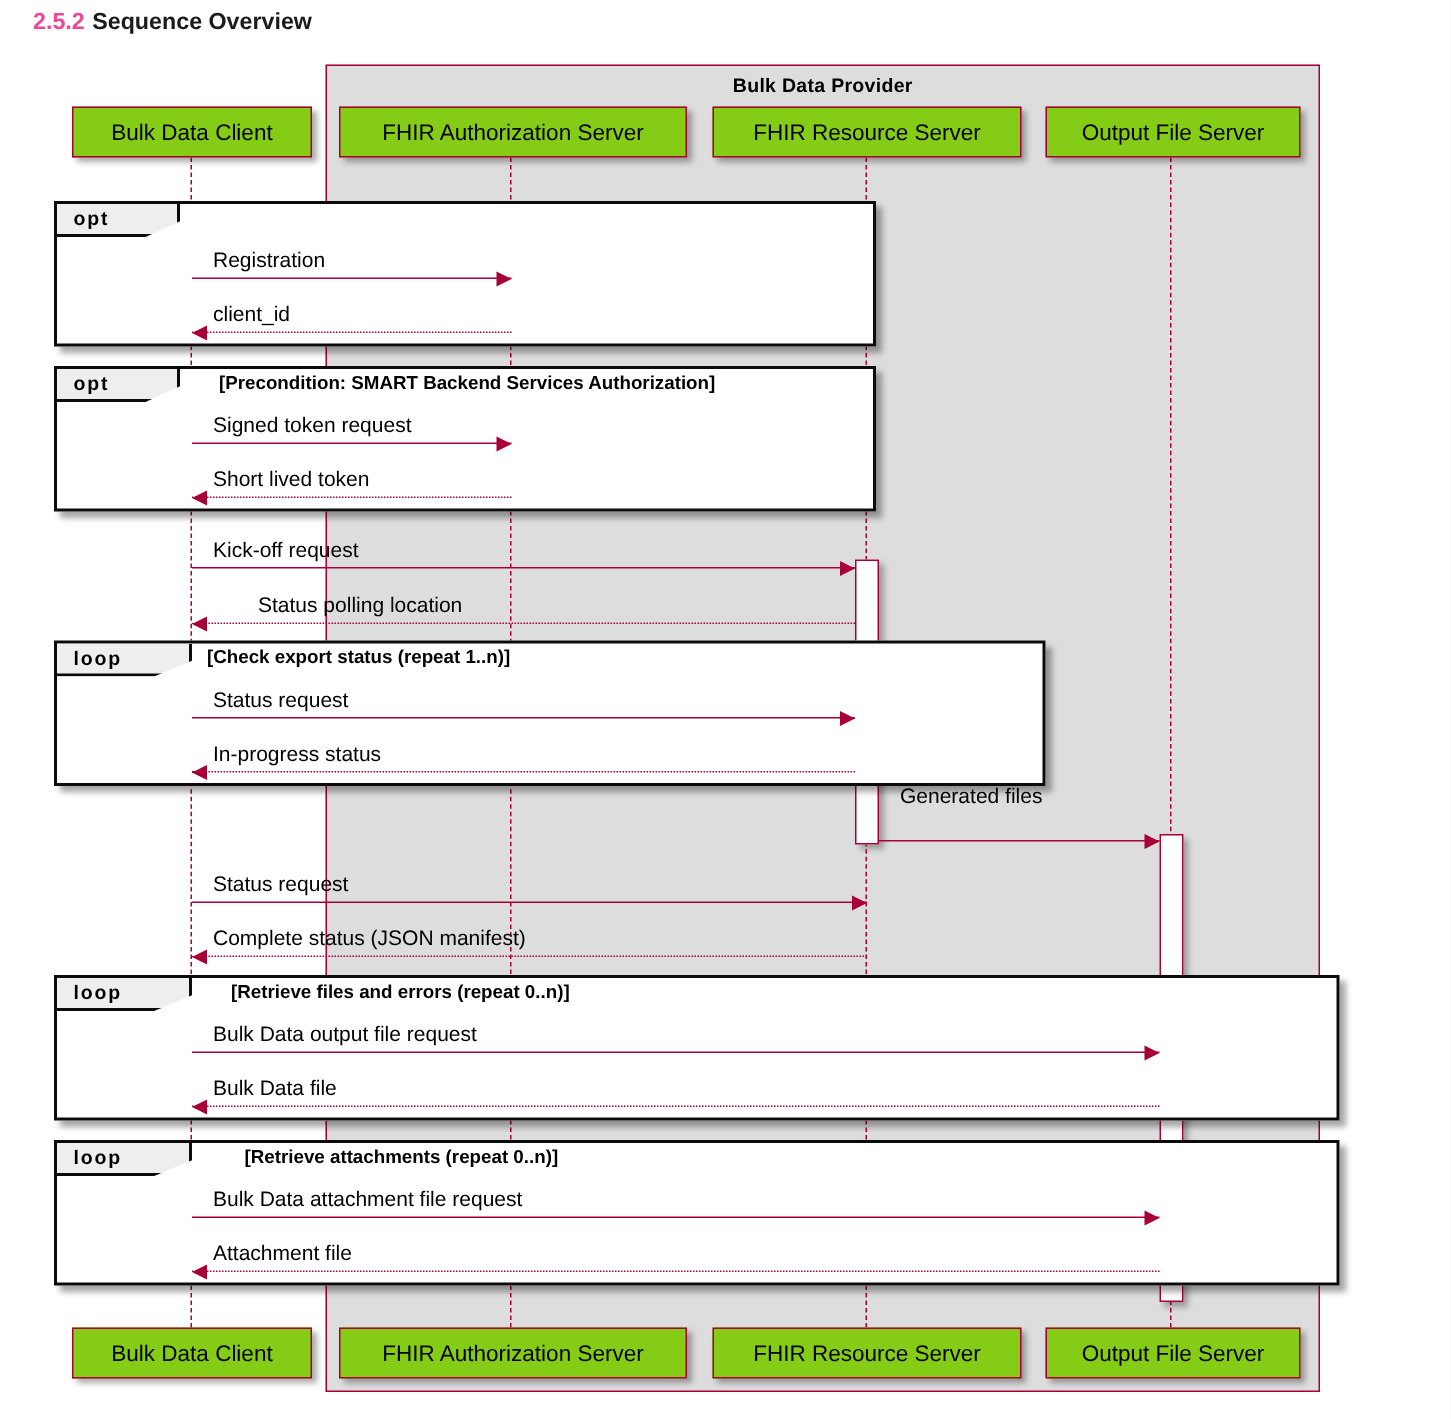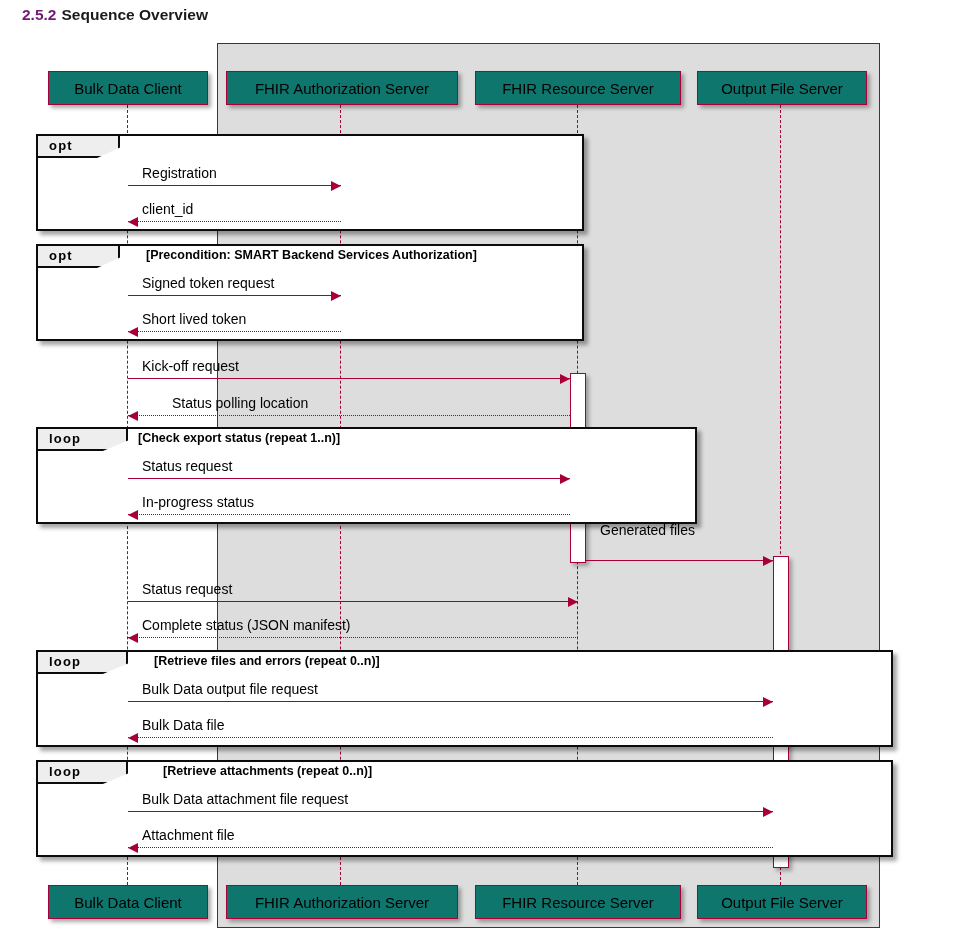--- a/index.html
+++ b/index.html
@@ -10,21 +10,21 @@
     overflow: hidden;
   }
   #root { position: relative; width: 967px; height: 946px; }
 
   
   .heading {
     position: absolute; left: 22px; top: 6px;
     font-size: 15.5px; font-weight: bold; color: #1b1b1b;
     white-space: nowrap;
   }
-  .heading .num { color: #701a75; font-weight: bold; margin-right: 5px; }
+  .heading .num { color: #ec4899; font-weight: bold; margin-right: 5px; }
 
   
   #diagram { position: absolute; left: 0; top: 30px; width: 967px; height: 916px; }
 
   
   .group-box {
     position: absolute;
     border: 1.6px solid #A80036;
     background: #DDDDDD;
     box-sizing: border-box;
@@ -38,21 +38,21 @@
 
   
   .lifeline {
     position: absolute; width: 0;
     border-left: 1.6px dashed #A80036;
   }
 
   
   .participant {
     position: absolute;
-    background: #0f766e;
+    background: #84cc16;
     border: 1.7px solid #A80036;
     box-sizing: border-box;
     box-shadow: 3px 3px 4px rgba(0,0,0,.33);
     display: flex; align-items: center; justify-content: center;
     font-size: 15px; color: #000;
     white-space: nowrap;
   }
 
   
   .activation {
@@ -113,20 +113,21 @@
 <body>
 
 <div id="root">
   <div class="heading">
     <span class="num">2.5.2</span><span>Sequence Overview</span>
   </div>
 
   <div id="diagram">
 
     <div class="group-box" id="group-box" style="left: 217px; top: 13px; width: 663px; height: 885px;"></div>
+    <div class="group-title" id="group-title" style="left: 217px; top: 19px; width: 663px;">Bulk Data Provider</div>
 
     <div id="lifelines">
         <div class="lifeline" style="left: 127px; top: 75px; height: 780px;"></div>
         <div class="lifeline" style="left: 340px; top: 75px; height: 780px;"></div>
         <div class="lifeline" style="left: 577px; top: 75px; height: 780px;"></div>
         <div class="lifeline" style="left: 780px; top: 75px; height: 780px;"></div>
       </div>
     <div id="activations">
         <div class="activation" style="left: 570px; top: 343px; width: 16px; height: 190px;"></div>
         <div class="activation" style="left: 773px; top: 526px; width: 16px; height: 312px;"></div>

